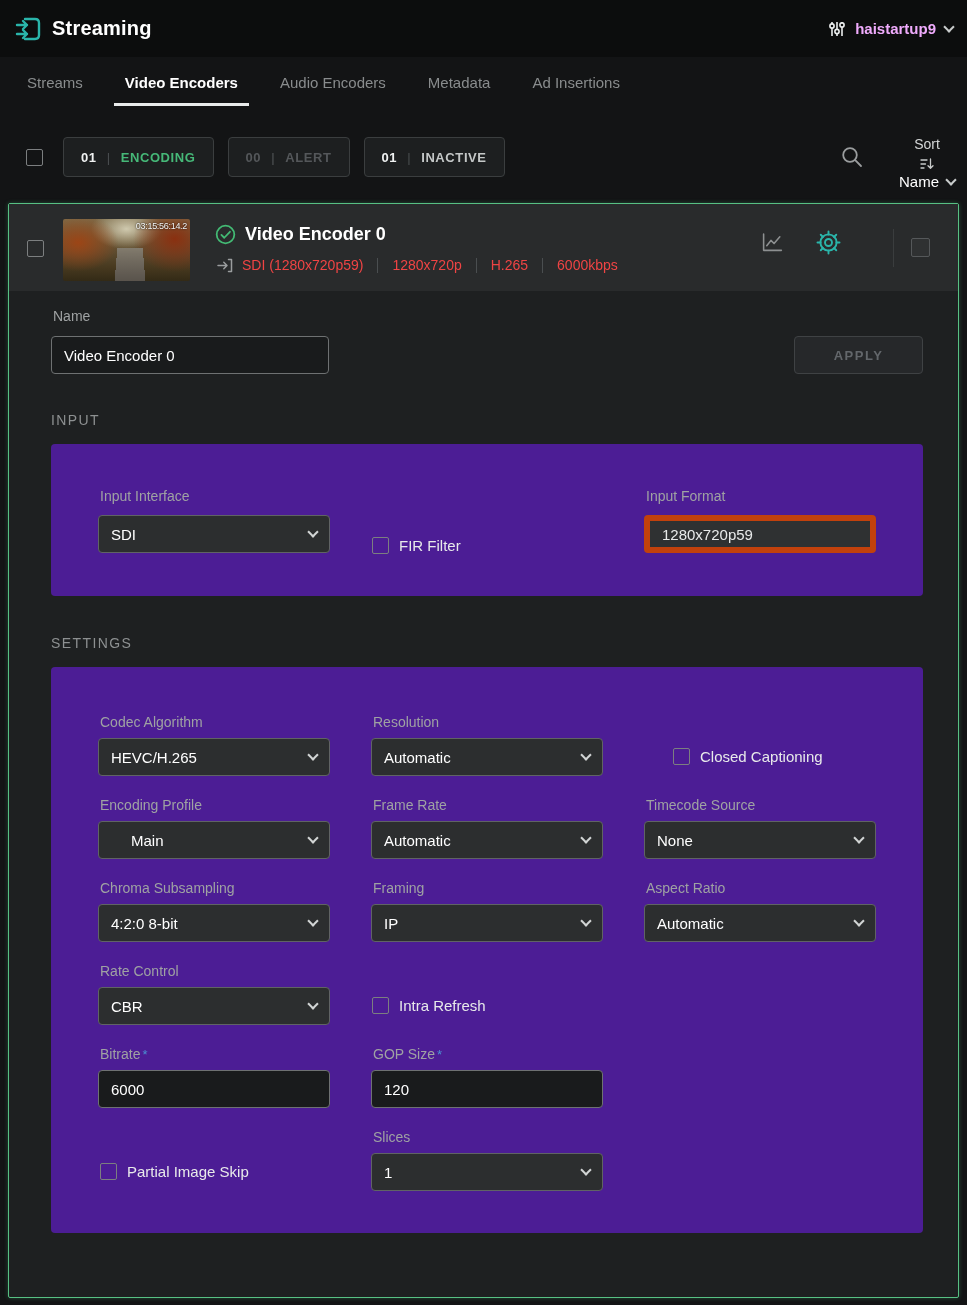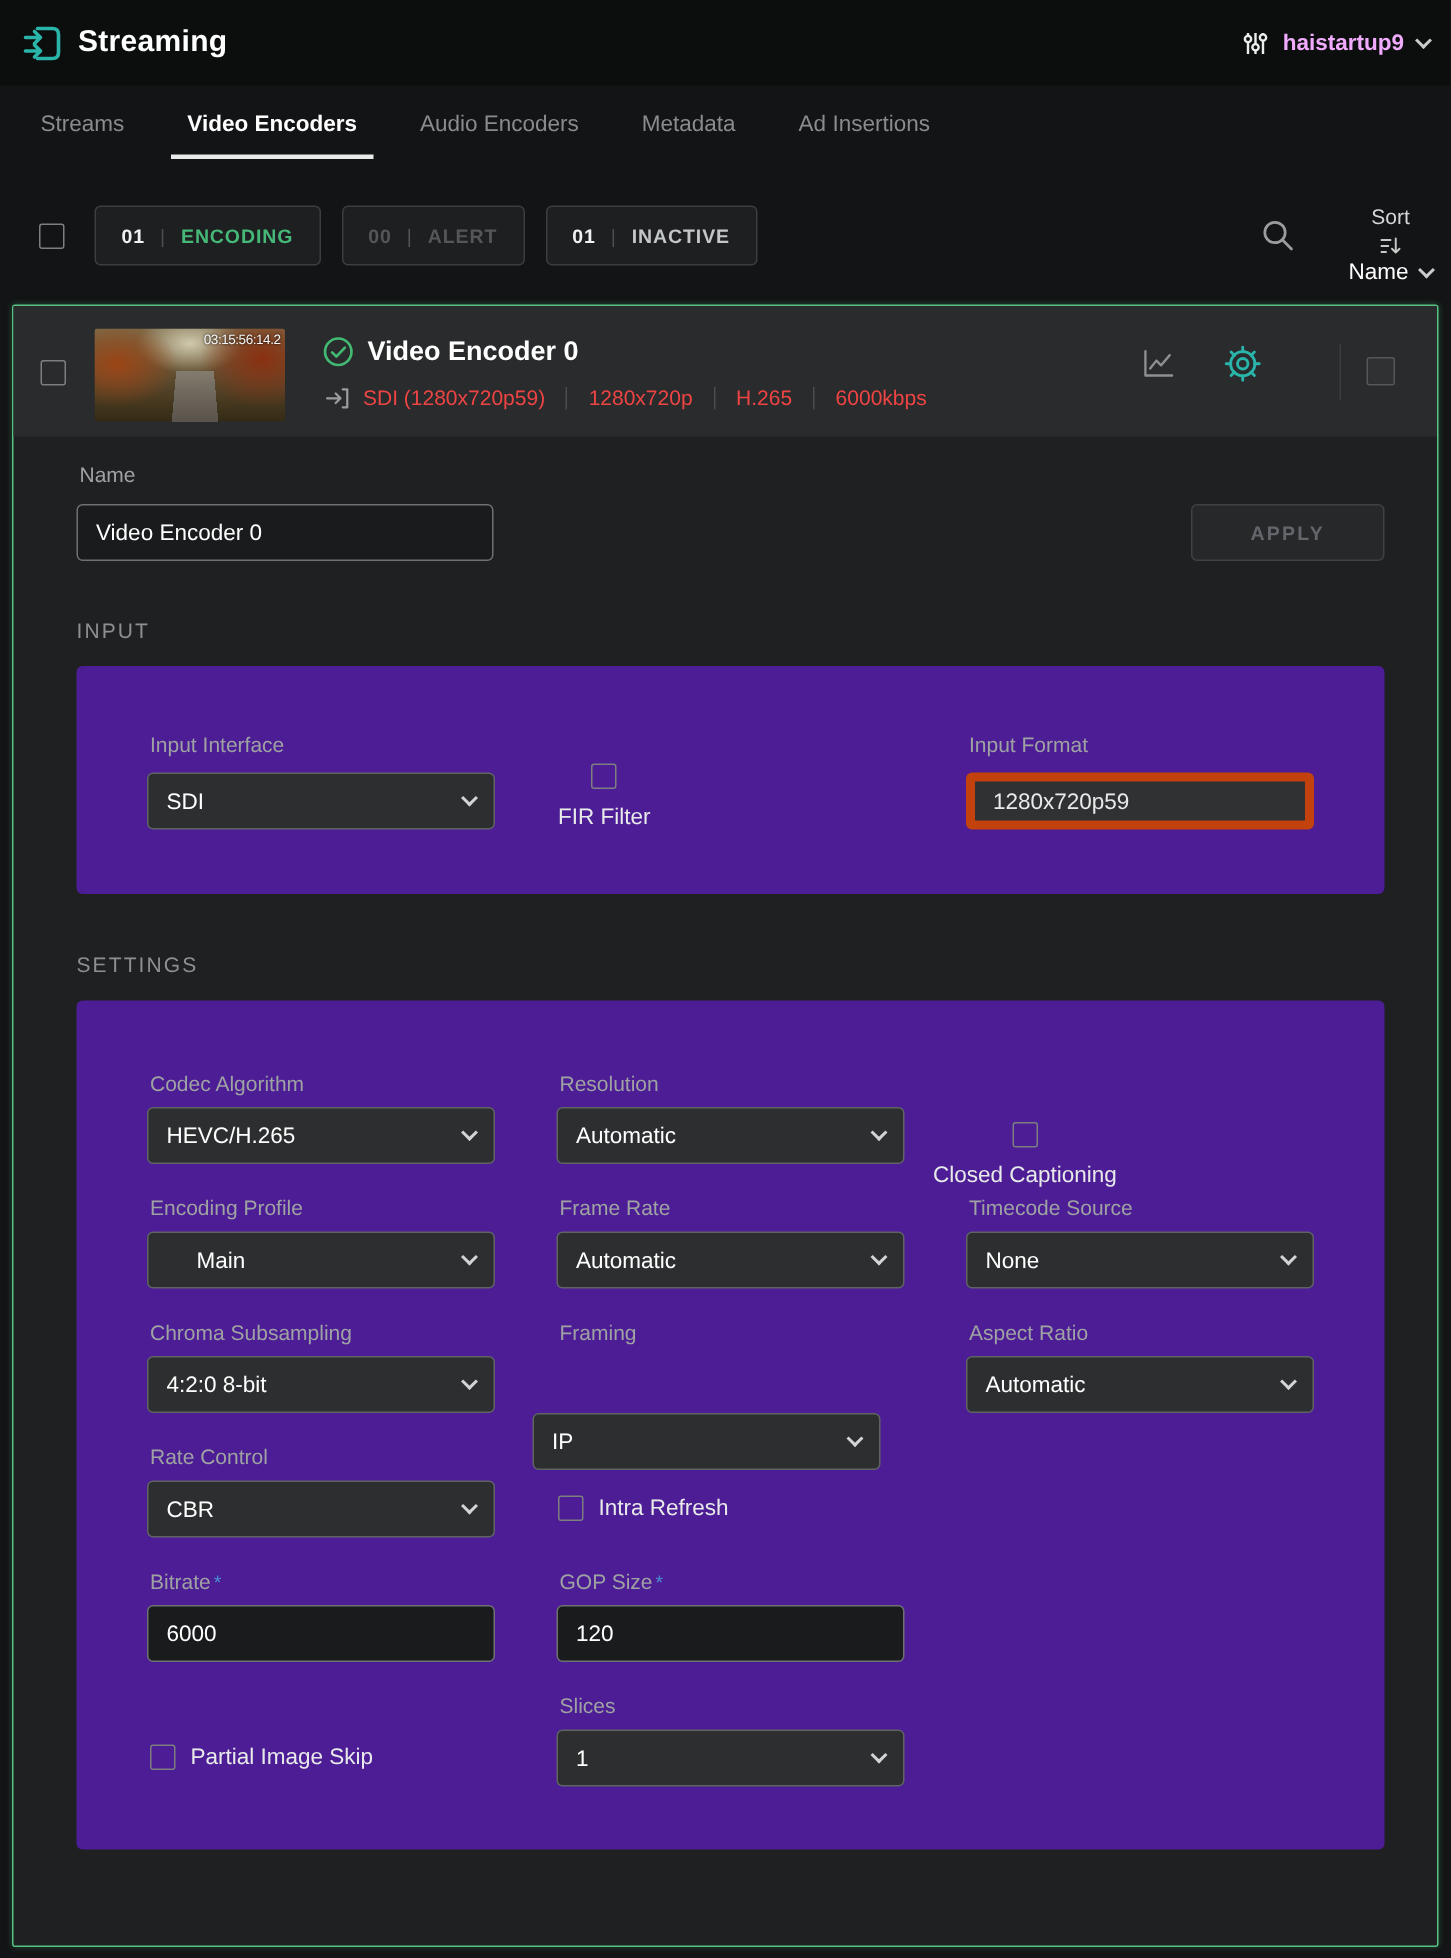--- a/index.html
+++ b/index.html
@@ -209,21 +209,21 @@
     <input class="ti name" style="left: 42px; top: 132px;" type="text" value="Video Encoder 0">
     <button class="apply-btn">APPLY</button>
 
     <span class="section-h" style="left:42px; top:208px;">INPUT</span>
     <div class="card" style="top:240px; height:152px;">
       <span class="flabel" style="left:49px; top:44px;">Input Interface</span>
       <div class="dd" style="left:47px; top:71px;">
         <span>SDI</span>
         <span class="chev"></span>
       </div>
-      <div class="cb-row" style="left:321px; top:65px;flex-direction:column;">
+      <div class="cb-row" style="left:321px; top:93px;">
         <span class="cb"></span>
         <span class="lbl">FIR Filter</span>
       </div>
       <span class="flabel" style="left:595px; top:44px;">Input Format</span>
       <div class="ro-field" style="left:593px; top:71px;">
         <span>1280x720p59</span>
       </div>
     </div>
 
     <span class="section-h" style="left:42px; top:431px;">SETTINGS</span>
@@ -232,21 +232,21 @@
       <span class="flabel" style="left:49px; top:47px;">Codec Algorithm</span>
       <div class="dd" style="left:47px; top:71px;">
         <span>HEVC/H.265</span>
         <span class="chev"></span>
       </div>
       <span class="flabel" style="left:322px; top:47px;">Resolution</span>
       <div class="dd" style="left:320px; top:71px;">
         <span>Automatic</span>
         <span class="chev"></span>
       </div>
-      <div class="cb-row" style="left:571px; top:81px;flex-direction:column;">
+      <div class="cb-row" style="left:622px; top:81px;">
         <span class="cb"></span>
         <span class="lbl">Closed Captioning</span>
       </div>
 
       <span class="flabel" style="left:49px; top:130px;">Encoding Profile</span>
       <div class="dd" style="left:47px; top:154px;padding-left:32px;">
         <span>Main</span>
         <span class="chev"></span>
       </div>
       <span class="flabel" style="left:322px; top:130px;">Frame Rate</span>
@@ -259,21 +259,21 @@
         <span>None</span>
         <span class="chev"></span>
       </div>
 
       <span class="flabel" style="left:49px; top:213px;">Chroma Subsampling</span>
       <div class="dd" style="left:47px; top:237px;">
         <span>4:2:0 8-bit</span>
         <span class="chev"></span>
       </div>
       <span class="flabel" style="left:322px; top:213px;">Framing</span>
-      <div class="dd" style="left:304px; top:237px;margin-top:38px;">
+      <div class="dd" style="left:320px; top:237px;">
         <span>IP</span>
         <span class="chev"></span>
       </div>
       <span class="flabel" style="left:595px; top:213px;">Aspect Ratio</span>
       <div class="dd" style="left:593px; top:237px;">
         <span>Automatic</span>
         <span class="chev"></span>
       </div>
 
       <span class="flabel" style="left:49px; top:296px;">Rate Control</span>

